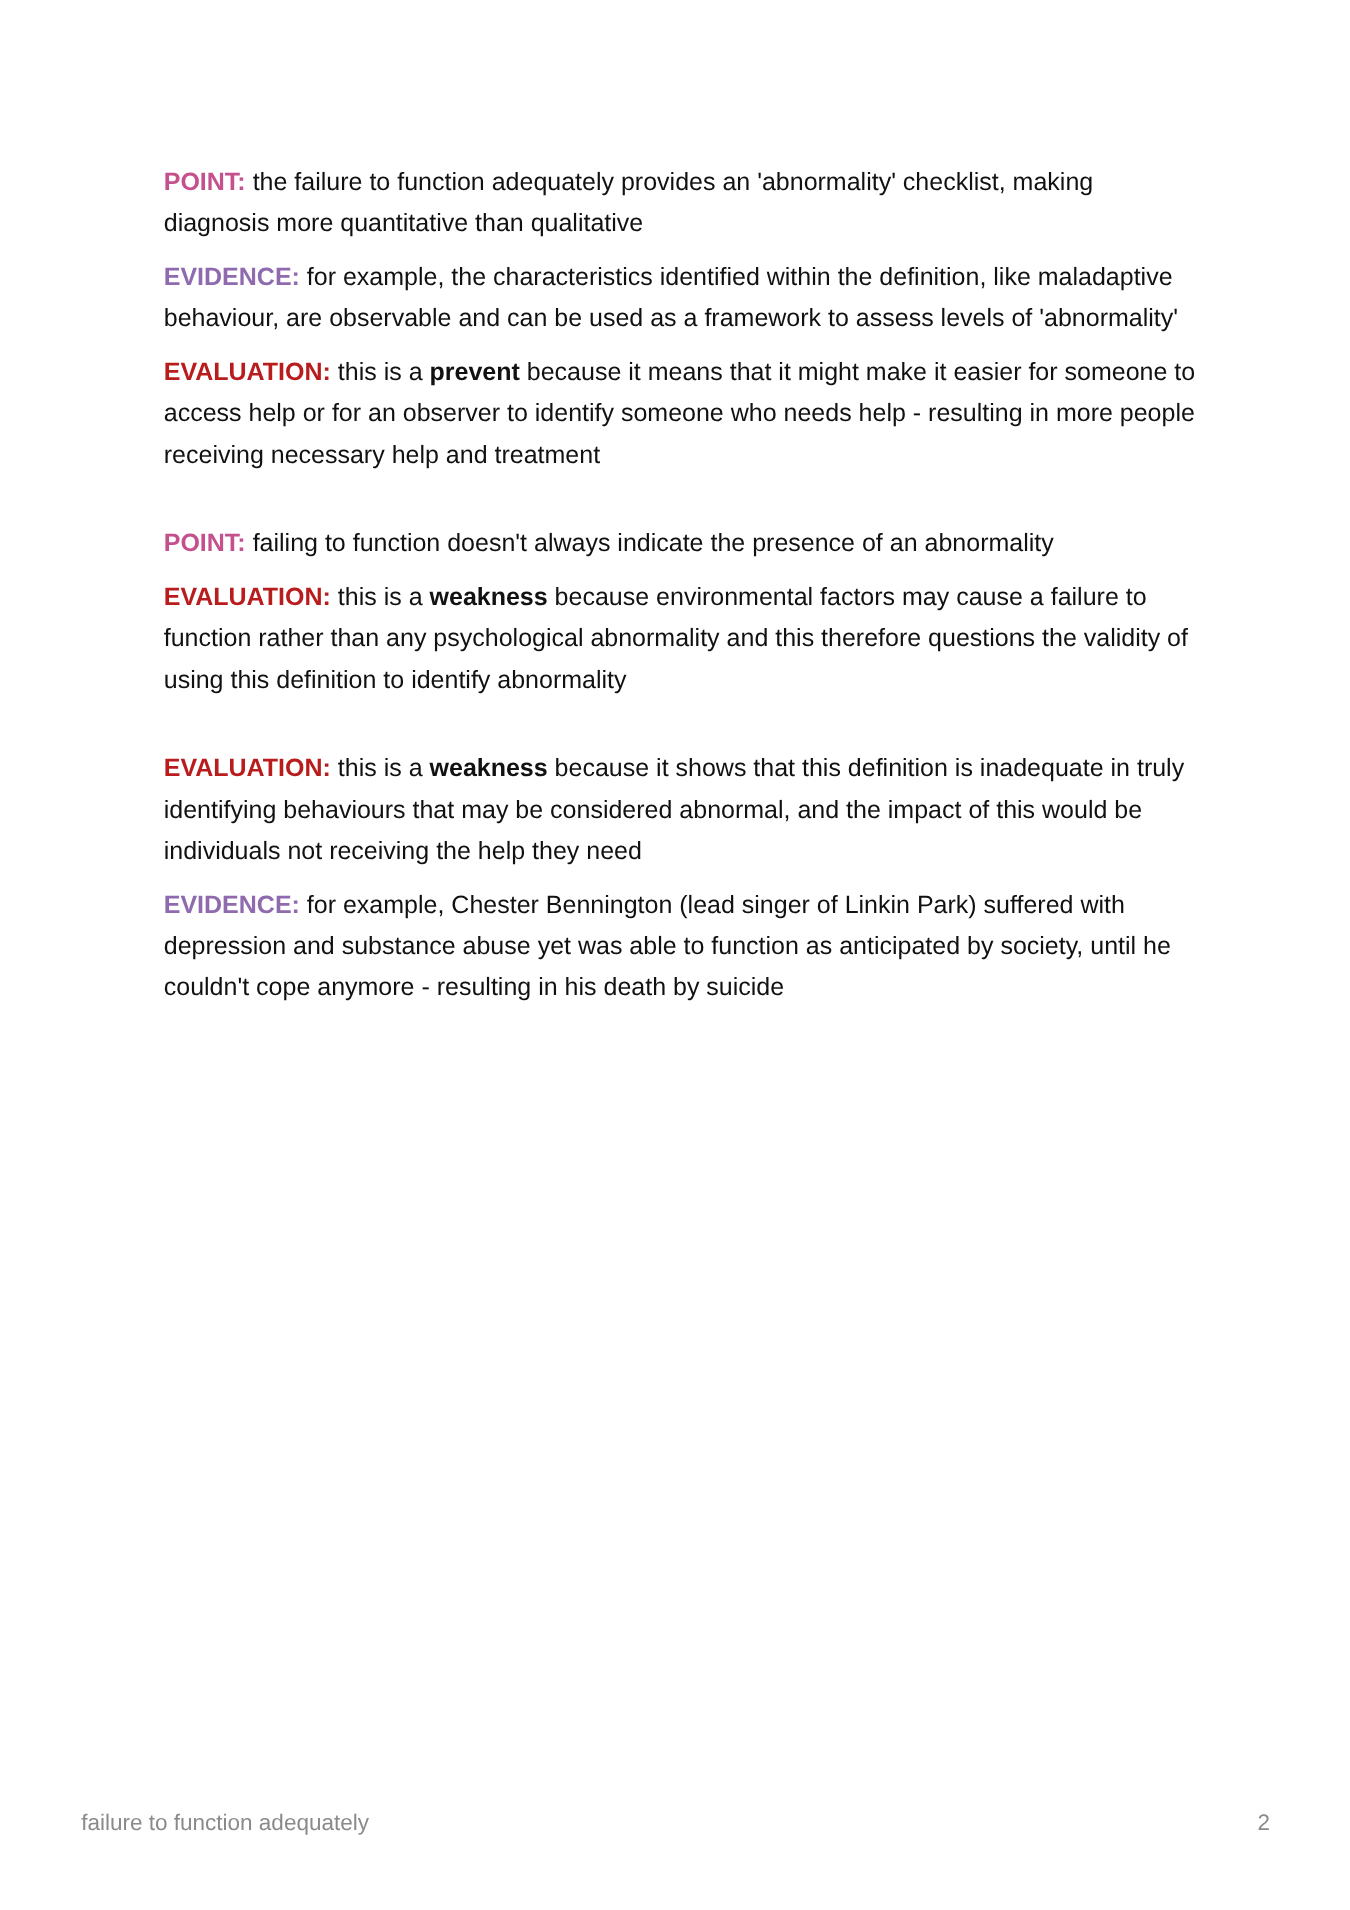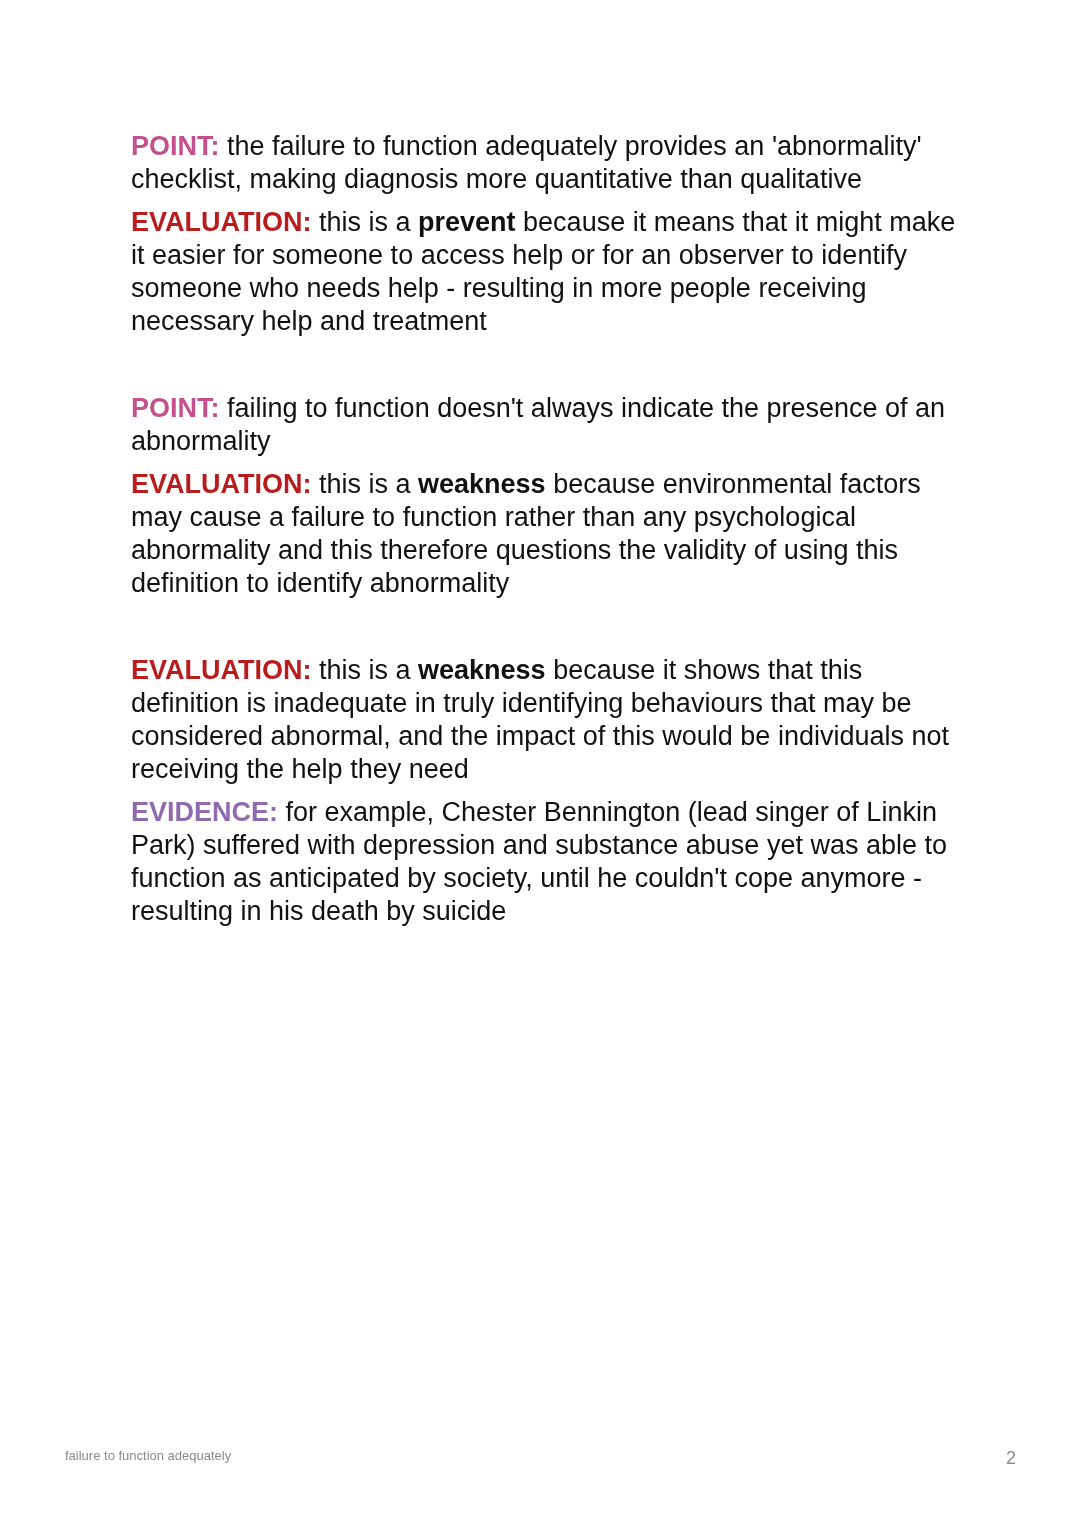--- a/index.html
+++ b/index.html
@@ -18,56 +18,57 @@
     .content {
       position: absolute;
       left: 131px;
       top: 130px;
       width: 830px;
     }
     .block {
       margin: 0;
     }
     .block + .block {
-      margin-top: 54px;
+      margin-top: 38px;
     }
     .para {
-      font-size: 27px;
+      font-size: 20px;
       line-height: 33px;
       margin: 0 0 10px 0;
     }
     .label {
       font-weight: bold;
     }
     .label.point { color: #c4518d; }
     .label.evidence { color: #8f6aaf; }
     .label.evaluation { color: #b91c1c; }
     .strong { font-weight: bold; }
     .footer-title {
       position: absolute;
       left: 65px;
       top: 1448px;
-      font-size: 13px;
+      font-size: 18px;
       color: #8a8a8a;
     }
     .page-number {
       position: absolute;
       right: 64px;
       top: 1448px;
       font-size: 18px;
       color: #8a8a8a;
     }
   </style>
 </head>
 <body>
 
 <div class="content">
 
   <div class="block">
     <p class="para"><span class="label point">POINT:</span><span> the failure to function adequately provides an 'abnormality' checklist, making diagnosis more quantitative than qualitative</span></p>
+    <p class="para"><span class="label evidence">EVIDENCE:</span><span> for example, the characteristics identified within the definition, like maladaptive behaviour, are observable and can be used as a framework to assess levels of 'abnormality'</span></p>
     <p class="para"><span class="label evaluation">EVALUATION:</span><span> this is a </span><span class="strong">prevent</span><span> because it means that it might make it easier for someone to access help or for an observer to identify someone who needs help - resulting in more people receiving necessary help and treatment</span></p>
   </div>
 
   <div class="block">
     <p class="para"><span class="label point">POINT:</span><span> failing to function doesn't always indicate the presence of an abnormality</span></p>
     <p class="para"><span class="label evaluation">EVALUATION:</span><span> this is a </span><span class="strong">weakness</span><span> because environmental factors may cause a failure to function rather than any psychological abnormality and this therefore questions the validity of using this definition to identify abnormality</span></p>
   </div>
 
   <div class="block">
     <p class="para"><span class="label evaluation">EVALUATION:</span><span> this is a </span><span class="strong">weakness</span><span> because it shows that this definition is inadequate in truly identifying behaviours that may be considered abnormal, and the impact of this would be individuals not receiving the help they need</span></p>

